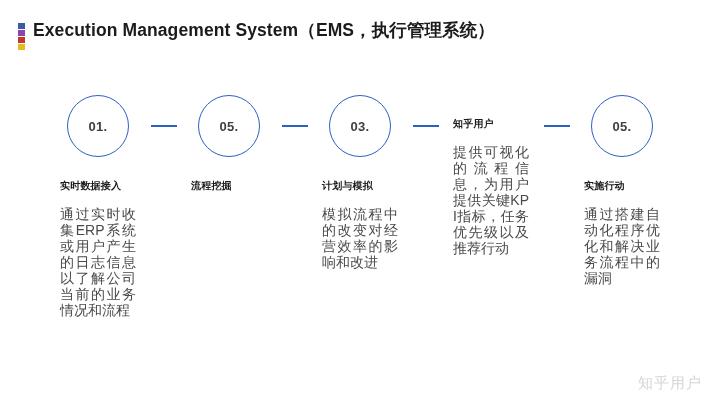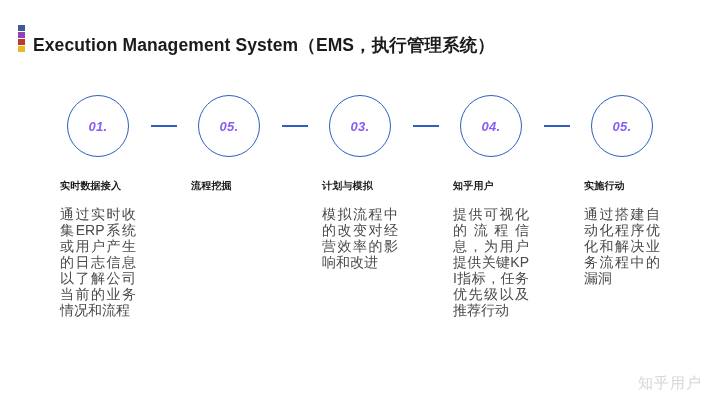--- a/index.html
+++ b/index.html
@@ -16,21 +16,21 @@
   }
 
   
   .title-row {
     position: absolute;
     left: 0;
     top: 22px;
     width: 720px;
     height: 32px;
     display: flex;
-    align-items: flex-end;
+    align-items: flex-start;
   }
   .title-marker {
     width: 7px;
     margin-left: 18px;
     margin-right: 8px;
     display: flex;
     flex-direction: column;
     justify-content: center;
     height: 30px;
   }
@@ -76,23 +76,22 @@
     border-radius: 50%;
     border: 1.6px solid #2f5fc0;
     box-sizing: border-box;
     display: flex;
     align-items: center;
     justify-content: center;
   }
   .circle-num {
     font-size: 13px;
     font-weight: bold;
-    color: #8b5cf6;
+    color: #404040;
     letter-spacing: 0.3px;
-    font-style: italic;
   }
   .step-heading {
     margin-top: 22px;
     margin-left: 14px;
     font-size: 10px;
     font-weight: bold;
     color: #1b1b1b;
     letter-spacing: 0.2px;
     white-space: nowrap;
   }
@@ -184,25 +183,20 @@
     </div>
     <div class="step-heading">计划与模拟</div>
     <div class="step-body">模拟流程中的改变对经营效率的影响和改进</div>
   </div>
 
   <div class="connector">
       <i></i>
     </div>
 
   <div class="step">
-    <div class="circle-wrap">
-      <div class="circle">
-        <span class="circle-num">04.</span>
-      </div>
-    </div>
     <div class="step-heading">知乎用户</div>
     <div class="step-body">提供可视化的流程信息，为用户提供关键KPI指标，任务优先级以及推荐行动</div>
   </div>
 
   <div class="connector">
       <i></i>
     </div>
 
   <div class="step">
     <div class="circle-wrap">

